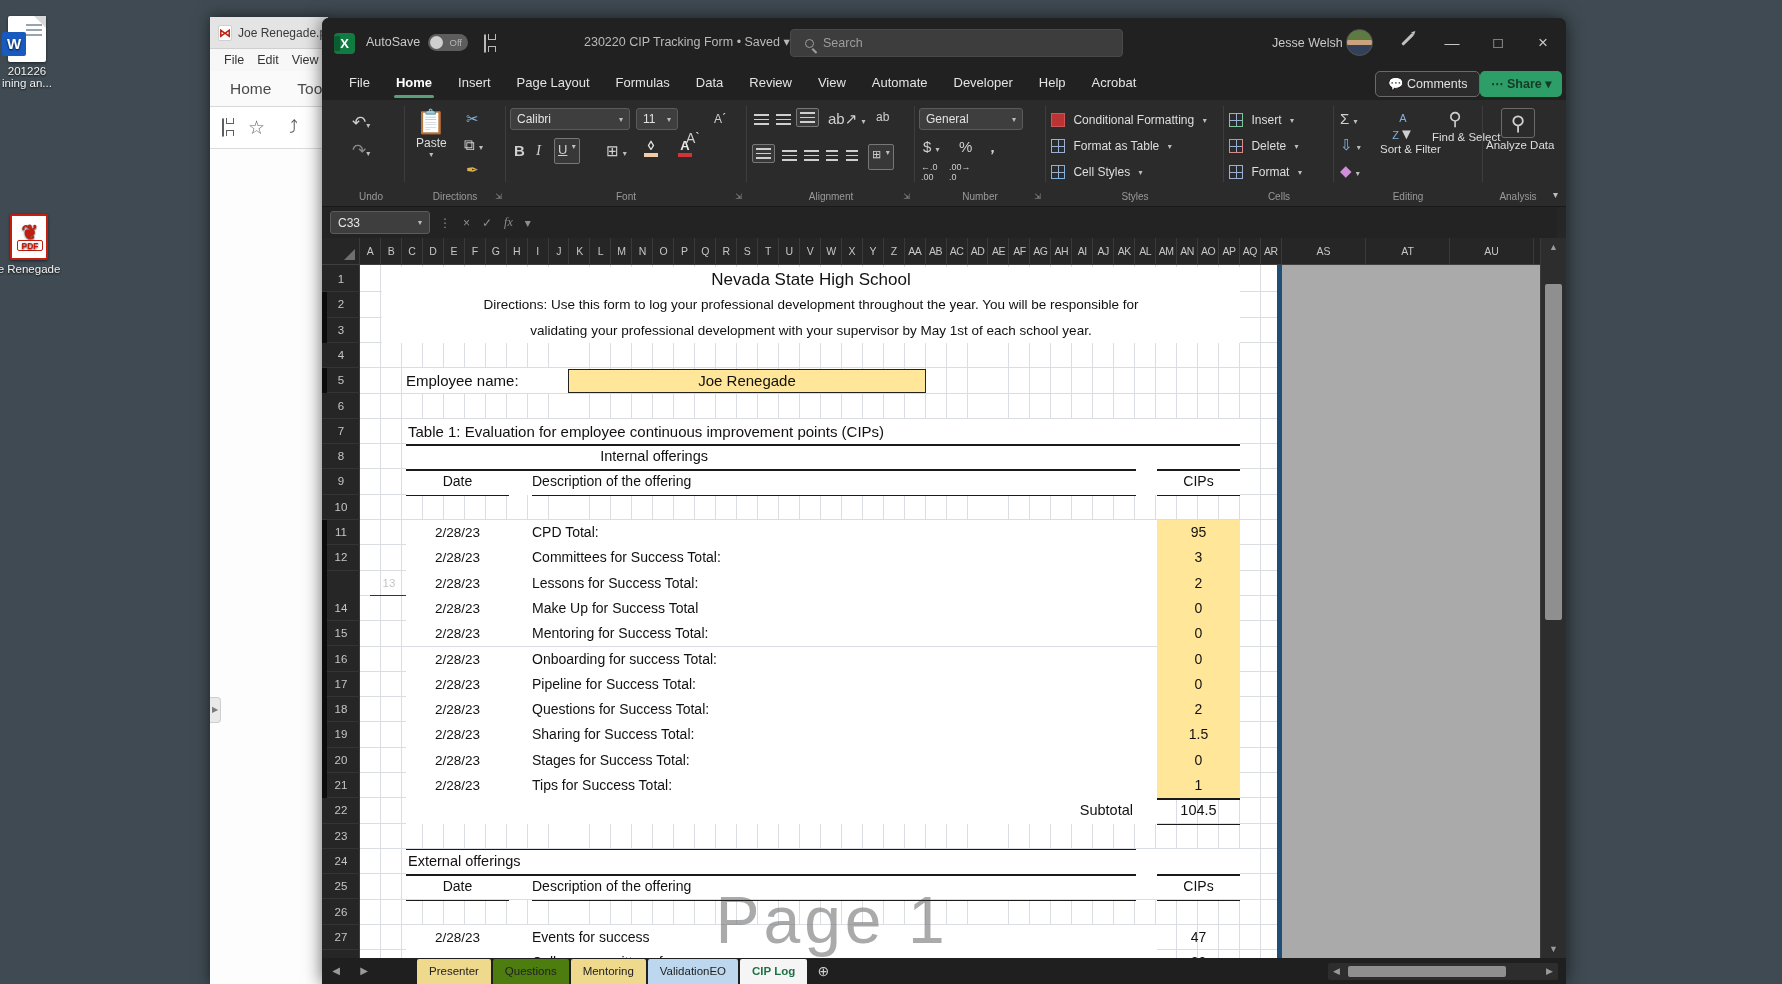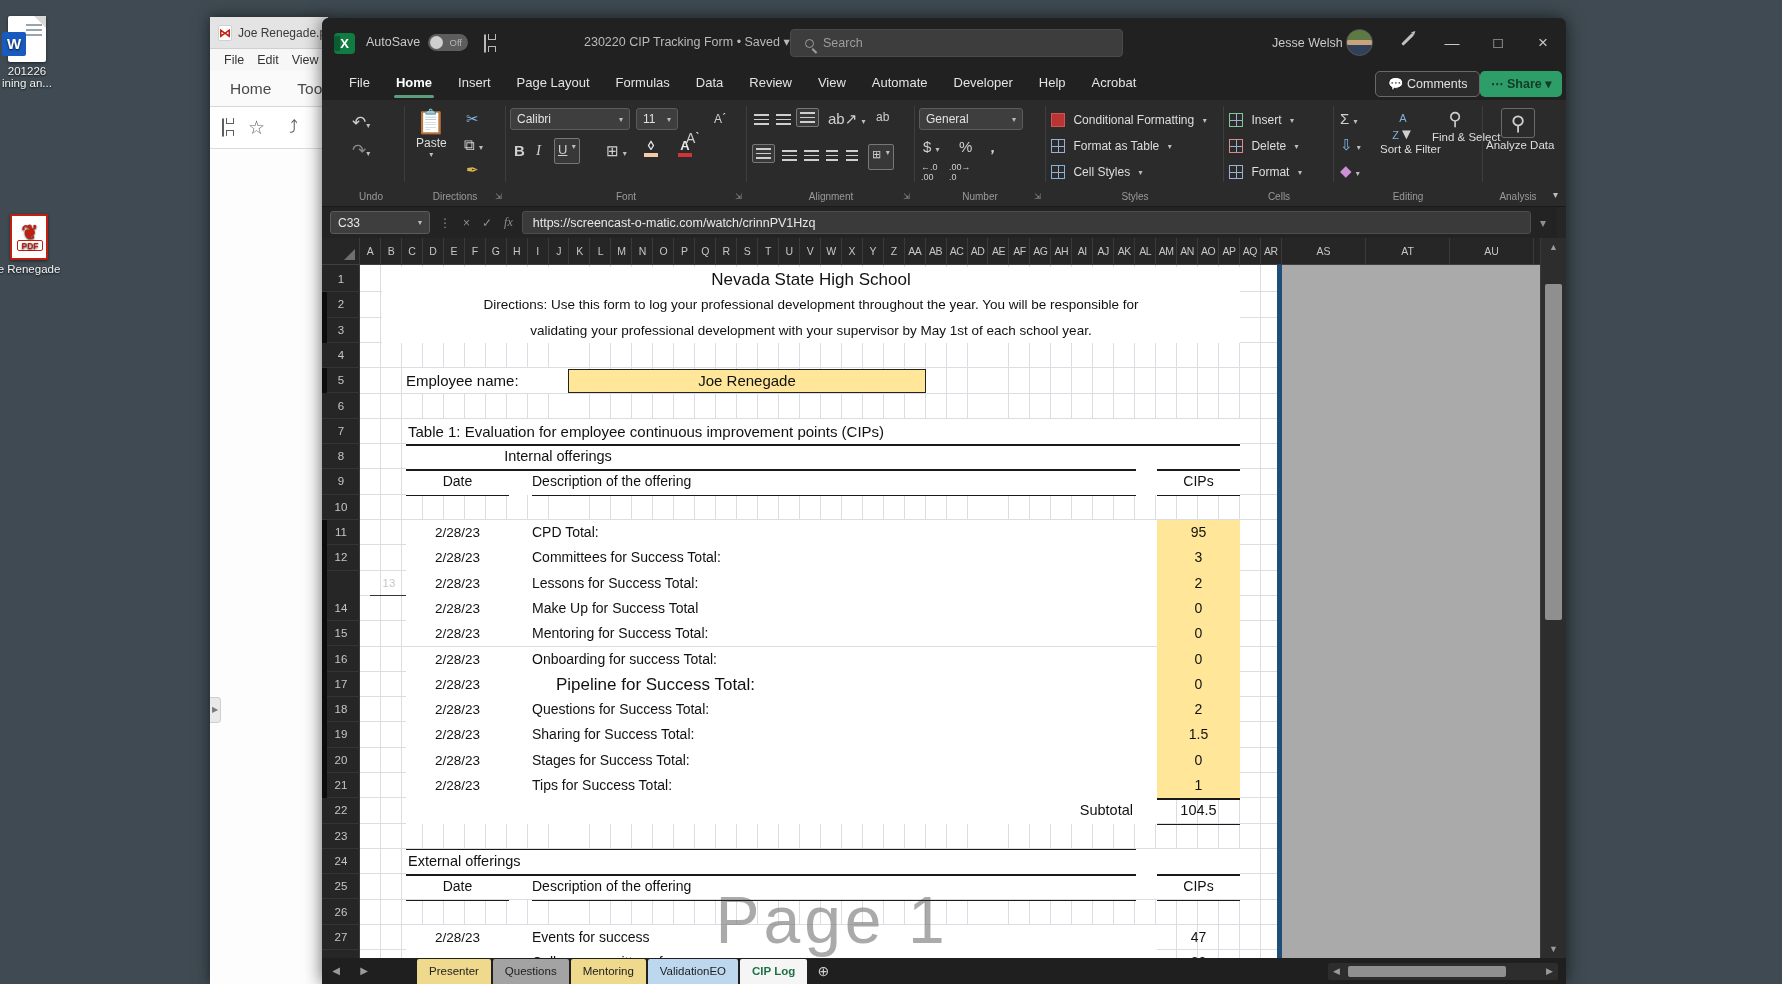--- a/index.html
+++ b/index.html
@@ -367,23 +367,20 @@
 
   <div class="xl-fbar">
     <div class="namebox">
       <span>C33</span>
         <span class="chevd">▾</span>
     </div>
     <span class="fbtn">⋮</span>
     <span class="fbtn">×</span>
     <span class="fbtn">✓</span>
     <span class="fbtn" style="font-style:italic; font-family:'Liberation Serif',serif;">fx</span>
-    <div class="fxbox">
-        <span>https://screencast-o-matic.com/watch/crinnPV1Hzq</span>
-      </div>
     <span class="fbtn chevd">▾</span>
   </div>
 
   <div class="xl-sheet">
     <div class="white-sheet"></div>
     <div class="pgbreak"></div>
     <div class="gray-right"></div>
 
     <div id="cells" class="abs" style="inset: 0px 26px 0px 0px;">
         <div class="ylw" style="left: 246px; top: 131.2px; width: 358px; height: 24.3px; border: 1.4px solid rgb(34, 34, 34);"></div>
@@ -395,21 +392,21 @@
         <div class="ctext" style="left: 60px; top: 54.3px; width: 858px; text-align: center; font-size: 13.5px; line-height: 25.3px;">Directions: Use this form to log your professional development throughout the year.  You will be responsible for</div>
         <div class="strip" style="left: 60px; top: 79.6px; width: 858px; height: 25.3px;"></div>
         <div class="ctext" style="left: 60px; top: 79.6px; width: 858px; text-align: center; font-size: 13.5px; line-height: 25.3px;">validating your professional development with your supervisor by May 1st of each school year.</div>
         <div class="strip" style="left: 84px; top: 130.2px; width: 162px; height: 25.3px;"></div>
         <div class="ctext" style="left: 84px; top: 130.2px; width: 160px; text-align: left; font-size: 15px; line-height: 25.3px;">Employee name:</div>
         <div class="ctext" style="left: 246px; top: 130.2px; width: 358px; text-align: center; font-size: 15px; line-height: 25.3px;">Joe Renegade</div>
         <div class="strip" style="left: 84px; top: 180.8px; width: 834px; height: 25.3px;"></div>
         <div class="ctext" style="left: 86px; top: 180.8px; width: 700px; text-align: left; font-size: 15px; line-height: 25.3px;">Table 1: Evaluation for employee continuous improvement points (CIPs)</div>
         <div class="bline" style="left: 84px; top: 206.1px; width: 834px;"></div>
         <div class="strip" style="left: 84px; top: 206.1px; width: 834px; height: 25.3px;"></div>
-        <div class="ctext" style="left: 86px; top: 206.1px; width: 300px; text-align: center; font-size: 14.5px; line-height: 25.3px;">Internal offerings</div>
+        <div class="ctext" style="left: 86px; top: 206.1px; width: 300px; text-align: right; font-size: 14.5px; line-height: 25.3px;">Internal offerings</div>
         <div class="bline" style="left: 84px; top: 231.4px; width: 730px;"></div>
         <div class="bline" style="left: 835px; top: 231.4px; width: 83px;"></div>
         <div class="strip" style="left: 84px; top: 231.4px; width: 834px; height: 25.3px;"></div>
         <div class="ctext" style="left: 84px; top: 231.4px; width: 103px; text-align: center; font-size: 14px; line-height: 25.3px;">Date</div>
         <div class="ctext" style="left: 210px; top: 231.4px; width: 400px; text-align: left; font-size: 14px; line-height: 25.3px;">Description of the offering</div>
         <div class="ctext" style="left: 835px; top: 231.4px; width: 83px; text-align: center; font-size: 14px; line-height: 25.3px;">CIPs</div>
         <div class="bline" style="left: 84px; top: 256.7px; width: 103px;"></div>
         <div class="bline" style="left: 210px; top: 256.7px; width: 604px;"></div>
         <div class="bline" style="left: 835px; top: 256.7px; width: 83px;"></div>
         <div class="strip" style="left: 84px; top: 282px; width: 751px; height: 25.3px;"></div>
@@ -431,21 +428,21 @@
         <div class="strip" style="left: 84px; top: 383.2px; width: 751px; height: 25.3px;"></div>
         <div class="ctext" style="left: 84px; top: 383.2px; width: 103px; text-align: center; font-size: 13.5px; line-height: 25.3px;">2/28/23</div>
         <div class="ctext" style="left: 210px; top: 383.2px; width: 560px; text-align: left; font-size: 14px; line-height: 25.3px;">Mentoring for Success Total:</div>
         <div class="ctext" style="left: 835px; top: 383.2px; width: 83px; text-align: center; font-size: 14px; line-height: 25.3px;">0</div>
         <div class="strip" style="left: 84px; top: 408.5px; width: 751px; height: 25.3px;"></div>
         <div class="ctext" style="left: 84px; top: 408.5px; width: 103px; text-align: center; font-size: 13.5px; line-height: 25.3px;">2/28/23</div>
         <div class="ctext" style="left: 210px; top: 408.5px; width: 560px; text-align: left; font-size: 14px; line-height: 25.3px;">Onboarding for success Total:</div>
         <div class="ctext" style="left: 835px; top: 408.5px; width: 83px; text-align: center; font-size: 14px; line-height: 25.3px;">0</div>
         <div class="strip" style="left: 84px; top: 433.8px; width: 751px; height: 25.3px;"></div>
         <div class="ctext" style="left: 84px; top: 433.8px; width: 103px; text-align: center; font-size: 13.5px; line-height: 25.3px;">2/28/23</div>
-        <div class="ctext" style="left: 210px; top: 433.8px; width: 560px; text-align: left; font-size: 17px; line-height: 25.3px; margin-left: 24px;">Pipeline for Success Total:</div>
+        <div class="ctext" style="left: 210px; top: 433.8px; width: 560px; text-align: left; font-size: 14px; line-height: 25.3px;">Pipeline for Success Total:</div>
         <div class="ctext" style="left: 835px; top: 433.8px; width: 83px; text-align: center; font-size: 14px; line-height: 25.3px;">0</div>
         <div class="strip" style="left: 84px; top: 459.1px; width: 751px; height: 25.3px;"></div>
         <div class="ctext" style="left: 84px; top: 459.1px; width: 103px; text-align: center; font-size: 13.5px; line-height: 25.3px;">2/28/23</div>
         <div class="ctext" style="left: 210px; top: 459.1px; width: 560px; text-align: left; font-size: 14px; line-height: 25.3px;">Questions for Success Total:</div>
         <div class="ctext" style="left: 835px; top: 459.1px; width: 83px; text-align: center; font-size: 14px; line-height: 25.3px;">2</div>
         <div class="strip" style="left: 84px; top: 484.4px; width: 751px; height: 25.3px;"></div>
         <div class="ctext" style="left: 84px; top: 484.4px; width: 103px; text-align: center; font-size: 13.5px; line-height: 25.3px;">2/28/23</div>
         <div class="ctext" style="left: 210px; top: 484.4px; width: 560px; text-align: left; font-size: 14px; line-height: 25.3px;">Sharing for Success Total:</div>
         <div class="ctext" style="left: 835px; top: 484.4px; width: 83px; text-align: center; font-size: 14px; line-height: 25.3px;">1.5</div>
         <div class="strip" style="left: 84px; top: 509.7px; width: 751px; height: 25.3px;"></div>
@@ -575,21 +572,21 @@
       <div class="sarrow" style="bottom:4px;">▼</div>
     </div>
   </div>
 
   <div class="xl-tabbar">
     <div class="navarr">◀</div>
     <div class="navarr">▶</div>
     <div style="width:38px;"></div>
     <div id="sheettabs" style="display:flex;">
         <div class="stab" style="background: rgb(238, 217, 140);">Presenter</div>
-        <div class="stab" style="background: #a3a3a3;">Questions</div>
+        <div class="stab" style="background: #4d7c0f;">Questions</div>
         <div class="stab" style="background: rgb(238, 217, 140);">Mentoring</div>
         <div class="stab" style="background: rgb(189, 215, 238);">ValidationEO</div>
         <div class="stab active">CIP Log</div>
       </div>
     <div class="addsheet">⊕</div>
     <div class="hscroll">
       <span class="hsa" style="left:5px;">◀</span>
       <div class="hthumb"></div>
       <span class="hsa" style="right:5px;">▶</span>
     </div>

